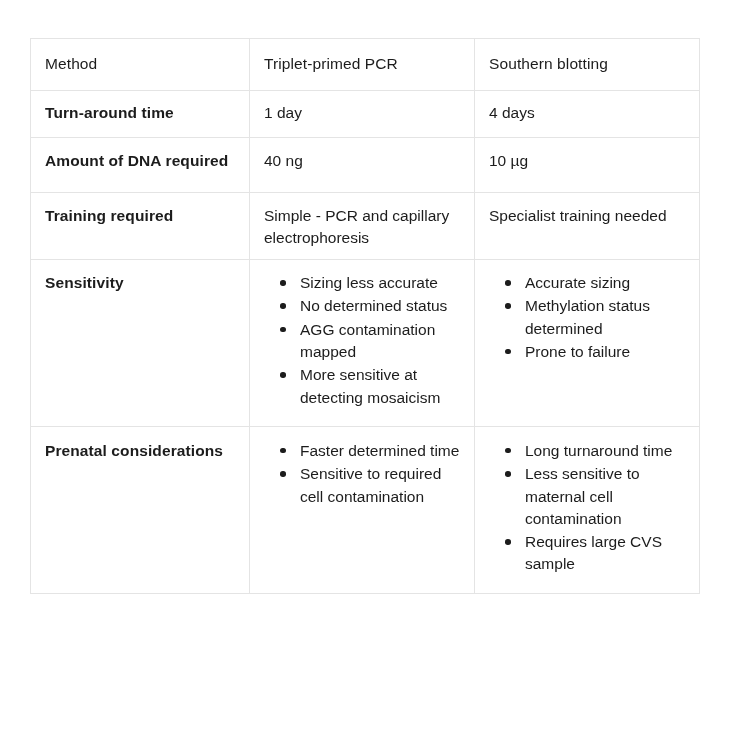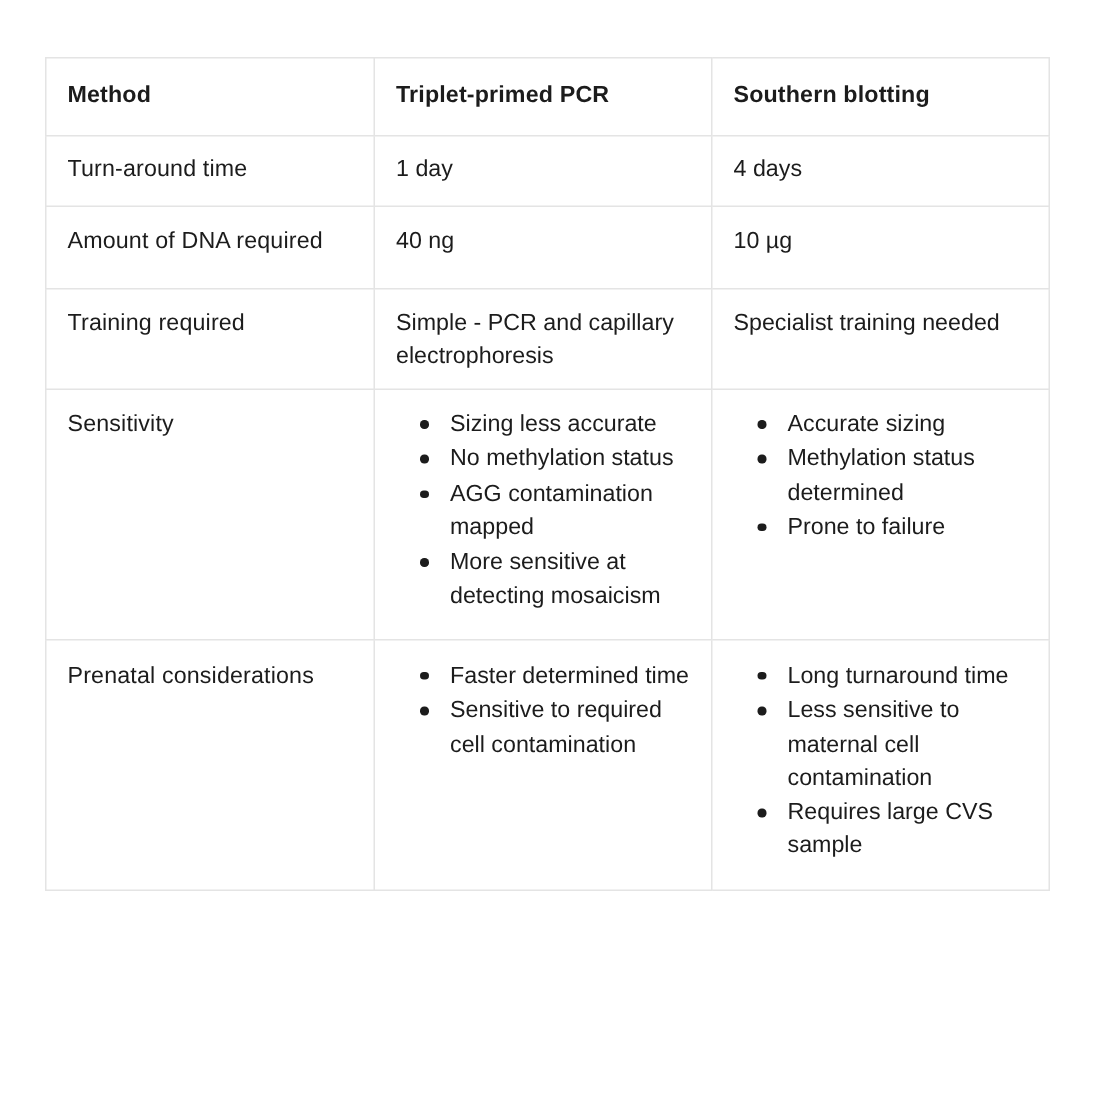--- a/index.html
+++ b/index.html
@@ -43,26 +43,26 @@
     font-size: 15.5px;
     line-height: 1.42;
     color: #1c1c1c;
   }
 
   col.c1 { width: 219px; }
   col.c2 { width: 225px; }
   col.c3 { width: 225px; }
 
   td.rowhead {
-    font-weight: normal;
+    font-weight: bold;
     letter-spacing: 0.1px;
   }
 
   td.colhead {
-    font-weight: bold;
+    font-weight: normal;
     letter-spacing: 0.1px;
   }
 
   td.cell {
     font-weight: normal;
   }
 
   
   tr.head-row td { padding-top: 14px; padding-bottom: 15px; }
 
@@ -130,21 +130,21 @@
           <td class="rowhead">Training required</td>
           <td class="cell">Simple - PCR and capillary electrophoresis</td>
           <td class="cell">Specialist training needed</td>
         </tr>
 
         <tr class="r-sensitivity">
           <td class="rowhead">Sensitivity</td>
           <td class="cell">
             <ul class="bullets">
                 <li>Sizing less accurate</li>
-                <li>No methylation status</li>
+                <li>No determined status</li>
                 <li>AGG contamination mapped</li>
                 <li>More sensitive at detecting mosaicism</li>
               </ul>
           </td>
           <td class="cell">
             <ul class="bullets">
                 <li>Accurate sizing</li>
                 <li>Methylation status determined</li>
                 <li>Prone to failure</li>
               </ul>

